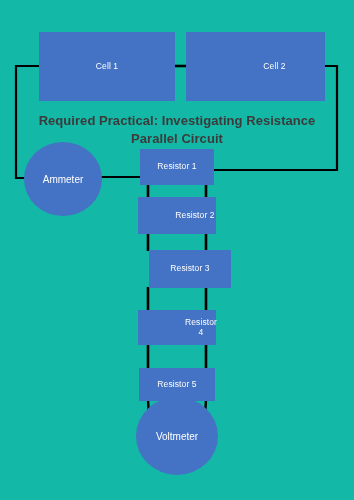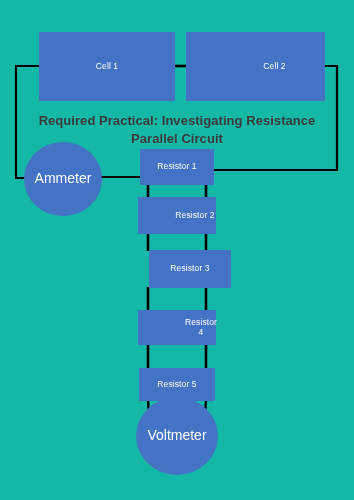--- a/index.html
+++ b/index.html
@@ -39,21 +39,21 @@
     line-height: 1.1;
   }
   .circle {
     position: absolute;
     background: #4472C4;
     border-radius: 50%;
     display: flex;
     align-items: center;
     justify-content: center;
     color: #ffffff;
-    font-size: 14px;
+    font-size: 10px;
     text-align: center;
     line-height: 1.1;
   }
   
   .title-line {
     position: absolute;
     width: 354px;
     text-align: center;
     color: #3b3b3b;
     font-size: 13px;

